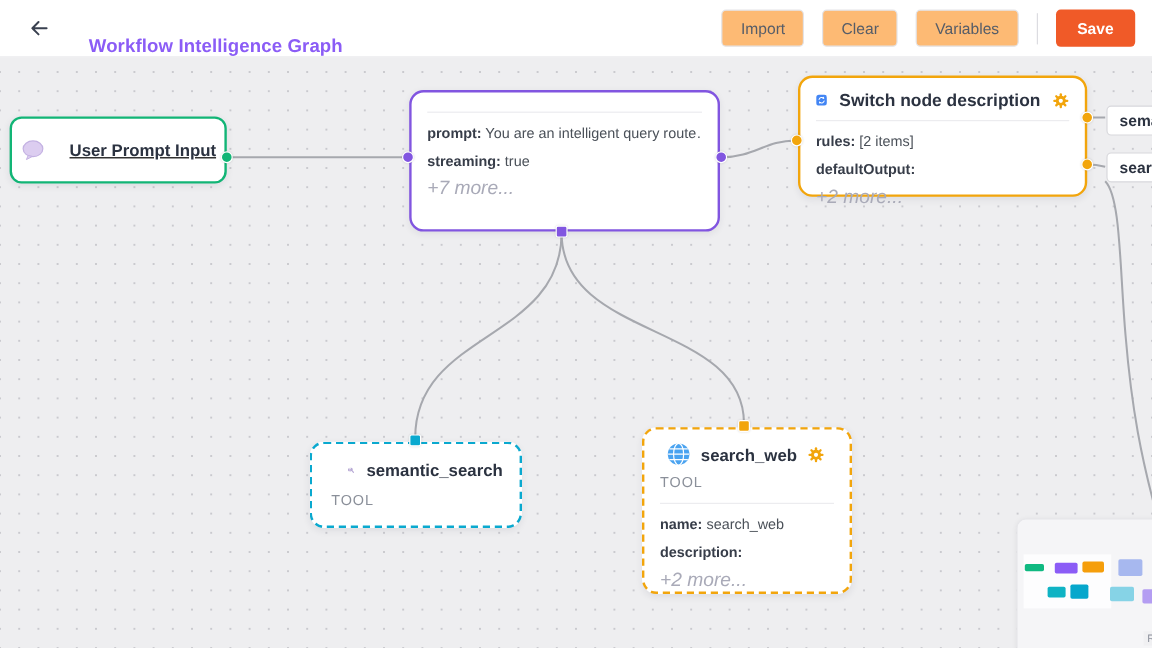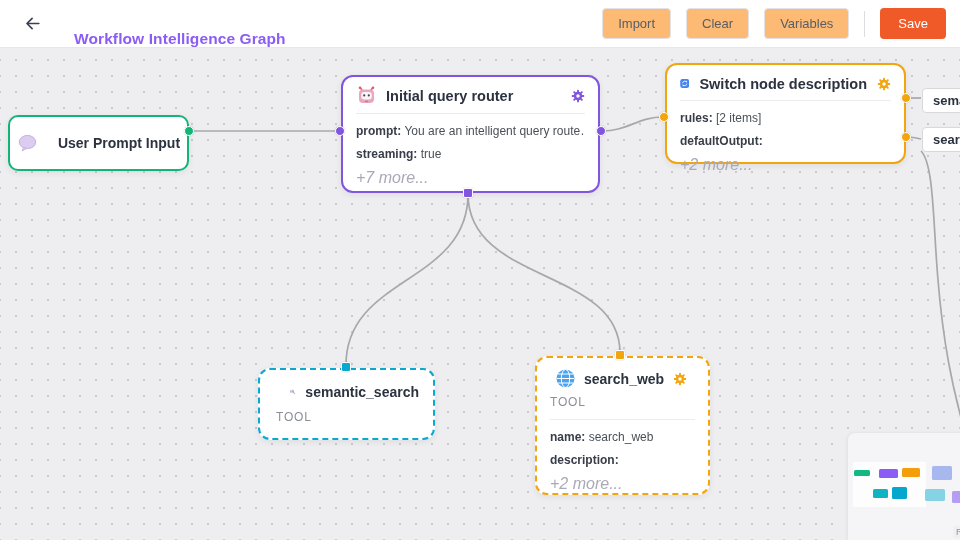--- a/index.html
+++ b/index.html
@@ -5,41 +5,41 @@
   * { margin:0; padding:0; box-sizing:border-box; }
   html,body { width:960px; height:540px; overflow:hidden; font-family:"Liberation Sans",sans-serif; background:#fff; }
 
   
   .header { position:relative; height:48px; background:#fff; display:flex; align-items:center; padding:0 14px 0 16px; border-bottom:1px solid #e7e7ea; z-index:30; }
   .back-btn { width:32px; height:32px; display:flex; align-items:center; justify-content:center; cursor:pointer; border-radius:50%; }
   .hdr-title { font-size:15.5px; font-weight:700; color:#8b5cf6; margin-left:26px; letter-spacing:.1px;margin-top:30px; }
   .hdr-actions { margin-left:auto; display:flex; align-items:center; gap:15px; }
   .btn { background:#fdba74; border:1px solid #e3e3e7; border-radius:4px; padding:7px 15px; font-size:13px; color:#565d68; cursor:pointer; font-family:inherit; }
   .hdr-divider { width:1px; height:26px; background:#dcdce1; }
-  .btn-save { border:none; border-radius:4px; padding:8px 18px; font-size:13px; color:#fff; font-weight:400; cursor:pointer; font-family:inherit; }
+  .btn-save { border:none; border-radius:4px; padding:8px 18px; font-size:13px; color:#fff; font-weight:700; cursor:pointer; font-family:inherit; }
 
   
   .canvas { position:relative; width:960px; height:492px; overflow:hidden;
     background-color:#eeeef0;
     background-image:radial-gradient(circle, #c9c9ce 1.1px, transparent 1.1px);
     background-size:16px 16px; background-position:8px 4px; }
   .edges { position:absolute; left:0; top:0; z-index:1; }
 
   
   .node { position:absolute; background:#fff; border-radius:12px; box-shadow:0 2px 6px rgba(40,40,60,.08); z-index:5; }
   .node-title { font-weight:700; color:#2b3240; white-space:nowrap; }
   .hdr-row { display:flex; align-items:center; gap:9px; }
   .divider { height:1px; background:#ececef; margin:7px 0 6px; }
   .field { font-size:12px; color:#4a5058; line-height:23px; white-space:nowrap; overflow:hidden; }
   .field .k { font-weight:700; color:#373d49; }
   .more { font-size:16px; font-style:italic; color:#a9aab8; line-height:23px; }
   .tool-badge { font-size:12px; color:#8a8f99; letter-spacing:.8px; line-height:20px; }
 
-  .node-user { left:8px; top:67px; width:181px; height:56px; border:2px solid #12b576; border-radius:10px;
-    display:flex; align-items:center; justify-content:center; gap:20px; }
+  .node-user { left:8px; top:49px; width:181px; height:56px; border:2px solid #12b576; border-radius:10px;
+    display:flex; align-items:center; justify-content:center; gap:20px;text-decoration:underline; }
   .node-user .node-title { font-size:14px; }
 
   .node-router { left:341px; top:27px; width:259px; height:118px; border:2.5px solid #8155e0; padding:9px 13px 6px; }
   .node-router .node-title { font-size:14.5px; }
   .node-switch { left:665px; top:15px; width:241px; height:101px; border:2.5px solid #f2a50c; padding:9px 13px 6px; }
   .node-switch .node-title { font-size:14.5px; }
 
   .node-semantic { left:258px; top:320px; width:177px; height:72px; border:2.5px dashed #0aa9cf; padding:13px 14px 8px 16px; }
   .node-semantic .node-title { font-size:14px; }
   .node-search { left:535px; top:308px; width:175px; height:139px; border:2.5px dashed #f2a50c; padding:11px 13px 6px; }
@@ -113,37 +113,20 @@
 
   <div class="node node-user" style="border-color: rgb(18, 181, 118);">
     <svg width="21" height="18" viewBox="0 0 21 18">
       <ellipse cx="10.5" cy="8" rx="8.2" ry="6.6" fill="#dccdf0" stroke="#c3b1e2" stroke-width="1"></ellipse>
       <path d="M6.5 13.5 L5 17 L10 14.4 Z" fill="#dccdf0" stroke="#c3b1e2" stroke-width="0.8"></path>
     </svg>
     <span class="node-title">User Prompt Input</span>
   </div>
 
   <div class="node node-router" style="border-color: rgb(129, 85, 224);">
-    <div class="hdr-row">
-      <svg width="21" height="20" viewBox="0 0 21 20">
-        <line x1="4" y1="1.5" x2="6" y2="4" stroke="#e05a6d" stroke-width="1.6"></line>
-        <line x1="17" y1="1.5" x2="15" y2="4" stroke="#e05a6d" stroke-width="1.6"></line>
-        <circle cx="4" cy="1.8" r="1.3" fill="#e05a6d"></circle>
-          <circle cx="17" cy="1.8" r="1.3" fill="#e05a6d"></circle>
-        <rect x="3" y="3.5" width="15" height="13.5" rx="4" fill="#eba6bd"></rect>
-        <rect x="5.2" y="6" width="10.6" height="7.4" rx="3" fill="#fdf4f7"></rect>
-        <circle cx="8.2" cy="9.4" r="1.1" fill="#4a4455"></circle>
-          <circle cx="12.8" cy="9.4" r="1.1" fill="#4a4455"></circle>
-        <rect x="8.8" y="14.6" width="3.4" height="1.6" rx="0.8" fill="#c77e96"></rect>
-      </svg>
-      <span class="node-title">Initial query router</span>
-      <svg class="gear ml-auto" viewBox="0 0 16 16">
-          <use href="#gear" fill="#8155e0"></use>
-        </svg>
-    </div>
     <div class="divider"></div>
     <div class="field">
       <span class="k">prompt:</span>
       <span class="v">You are an intelligent query route…</span>
     </div>
     <div class="field">
       <span class="k">streaming:</span>
       <span class="v">true</span>
     </div>
     <div class="more">+7 more...</div>

